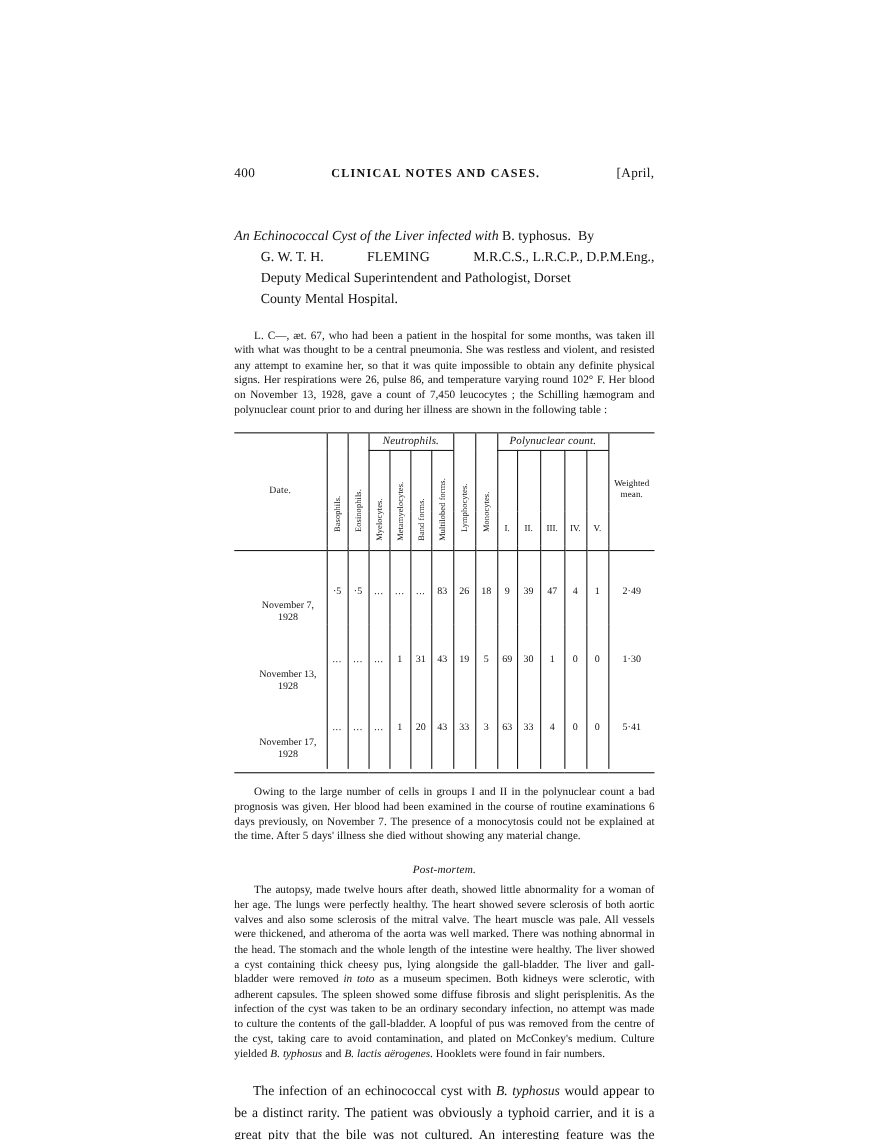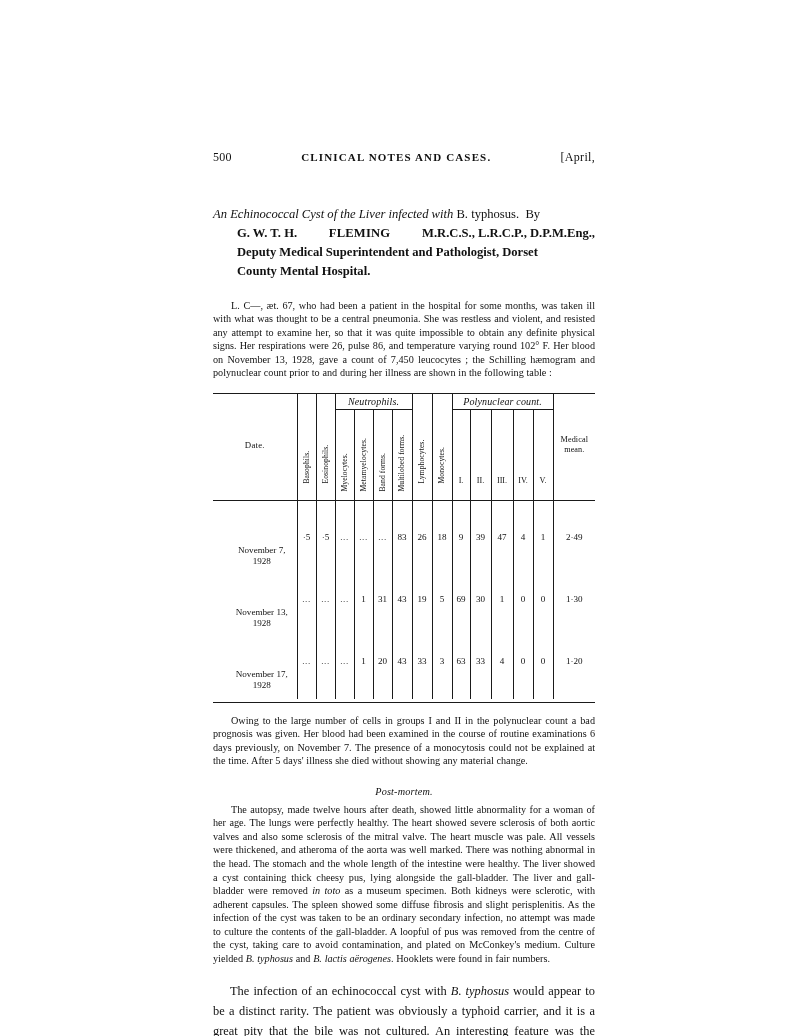--- a/index.html
+++ b/index.html
@@ -49,21 +49,21 @@
 
   
   .arttitle {
     font-size: 12.6px;
     line-height: 1.52;
     margin-bottom: 17px;
   }
   .arttitle .l1 { text-indent: 0; }
   .arttitle .l2,
   .arttitle .l3,
-  .arttitle .l4 { padding-left: 24px; font-weight: bold; }
+  .arttitle .l4 { padding-left: 24px; }
   .arttitle .l2, .arttitle .l3 {
     display: flex;
     justify-content: space-between;
   }
   .arttitle i { font-style: italic; }
   .smcap {
     font-variant: small-caps;
     letter-spacing: .2px;
   }
 
@@ -177,21 +177,21 @@
   tr.r3 td { padding-bottom: 7px; }
   .nodata { letter-spacing: .6px; }
 </style>
 </head>
 <body>
 
 <div class="page">
   <div class="content">
 
     <div class="runhead">
-      <span class="folio">500</span>
+      <span class="folio">400</span>
       <span class="title">CLINICAL NOTES AND CASES.</span>
       <span class="sig">[April,</span>
     </div>
 
     <div class="arttitle">
       <div class="l1"><i>An Echinococcal Cyst of the Liver infected with</i> <span>B. typhosus.</span>&nbsp; <span>By</span></div>
       <div class="l2">
         <span>G. W. T. H.</span>
         <span class="smcap">FLEMING</span>
         <span>M.R.C.S., L.R.C.P., D.P.M.Eng.,</span>
@@ -246,21 +246,21 @@
                 </div>
           </td>
           <td class="rule-top vr" rowspan="3">
             <div class="vlabel">
                   <span>Monocytes.</span>
                 </div>
           </td>
           <td class="rule-top vr hr-thin grouphead" colspan="5">Polynuclear count.</td>
           <td class="rule-top vr" rowspan="3">
             <div class="wmhead">
-              <span>Medical</span><br>
+              <span>Weighted</span><br>
               <span>mean.</span>
             </div>
           </td>
         </tr>
 
         <tr>
           <td class="vr" rowspan="2">
             <div class="vlabel">
                   <span>Myelocytes.</span>
                 </div>
@@ -356,21 +356,21 @@
           <td class="num vr">1</td>
           <td class="num vr">20</td>
           <td class="num vr">43</td>
           <td class="num vr">33</td>
           <td class="num vr">3</td>
           <td class="num vr">63</td>
           <td class="num vr">33</td>
           <td class="num vr">4</td>
           <td class="num vr">0</td>
           <td class="num vr">0</td>
-          <td class="num vr">1·20</td>
+          <td class="num vr">5·41</td>
         </tr>
 
         <tr>
           <td class="rule-bot" style="height:3px"></td>
           <td class="rule-bot"></td>
           <td class="rule-bot"></td>
           <td class="rule-bot"></td>
           <td class="rule-bot"></td>
           <td class="rule-bot"></td>
           <td class="rule-bot"></td>

